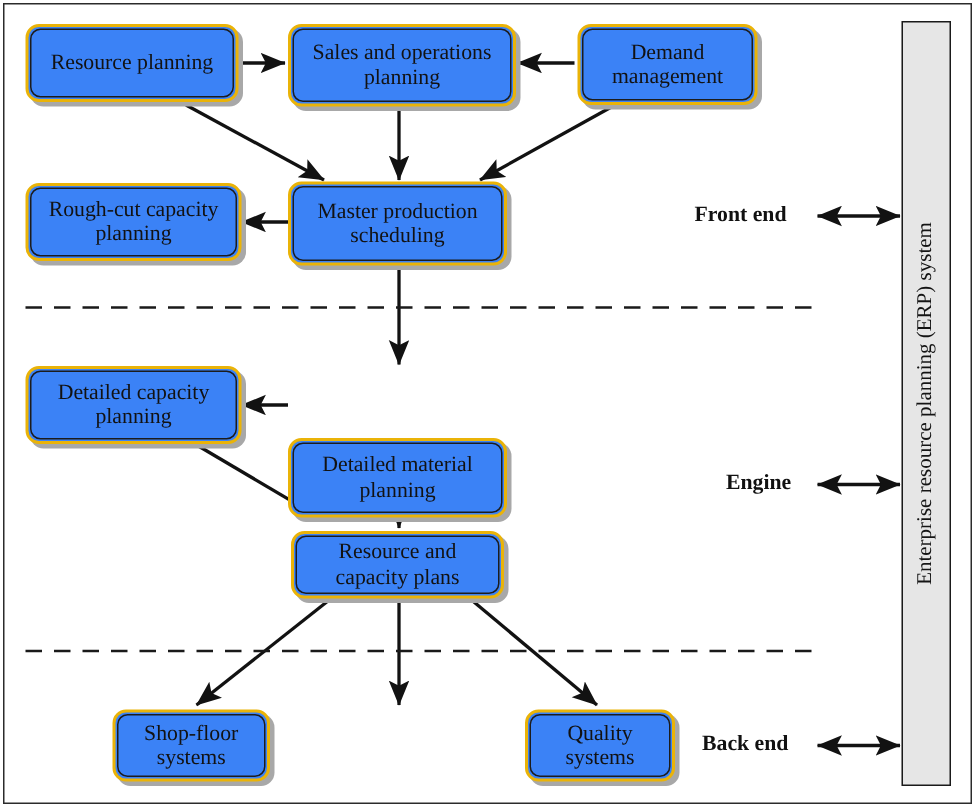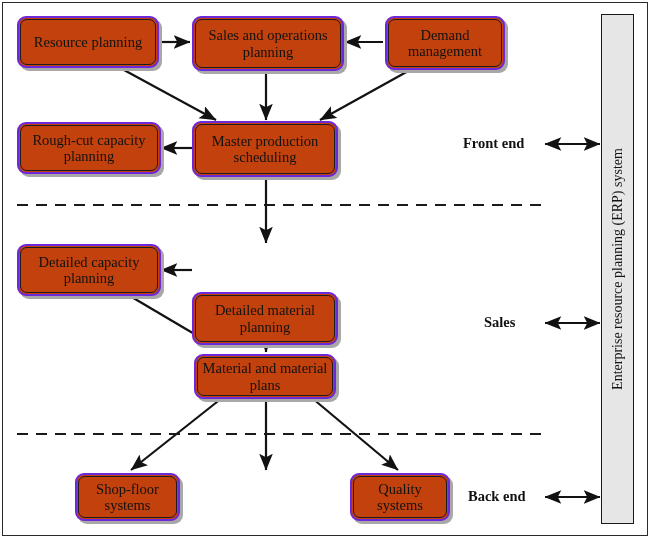--- a/index.html
+++ b/index.html
@@ -29,22 +29,22 @@
     position: absolute;
     left: 0;
     top: 0;
     width: 652px;
     height: 540px;
     overflow: visible;
   }
   .node {
     position: absolute;
     box-sizing: border-box;
-    background: #c2410c;
-    border: 2px solid #6d28d9;
+    background: #3b82f6;
+    border: 2px solid #eab308;
     border-radius: 9px;
     box-shadow: 3px 3px 0 0 #a8a8a8;
     display: flex;
     align-items: center;
     justify-content: center;
     text-align: center;
     line-height: 1.12;
     font-size: 14.5px;
     color: #121212;
     padding: 2px 4px;
@@ -171,35 +171,35 @@
 
   <div class="node" style="left:192px; top:121px; width:146px; height:56px;">
     <span class="node-inner">Master production scheduling</span>
   </div>
 
   <div class="node" style="left:192px; top:244px; width:146px; height:53px;margin-top:48px;">
     <span class="node-inner">Detailed material planning</span>
   </div>
 
   <div class="node" style="left:194px; top:354px; width:142px; height:45px;">
-    <span class="node-inner">Material and material plans</span>
+    <span class="node-inner">Resource and capacity plans</span>
   </div>
 
   <div class="node" style="left:75px; top:473px; width:105px; height:48px;">
     <span class="node-inner">Shop-floor systems</span>
   </div>
 
 
   <div class="node" style="left:350px; top:473px; width:100px; height:48px;">
     <span class="node-inner">Quality systems</span>
   </div>
 
   <div class="side-label" style="left:463px; top:135px;">Front end</div>
 
-  <div class="side-label" style="left:484px; top:314px;">Sales</div>
+  <div class="side-label" style="left:484px; top:314px;">Engine</div>
 
   <div class="side-label" style="left:468px; top:488px;">Back end</div>
 
   <div id="erp-bar"></div>
   <div id="erp-text">
     <span>Enterprise resource planning (ERP) system</span>
   </div>
 
 </div>
 

